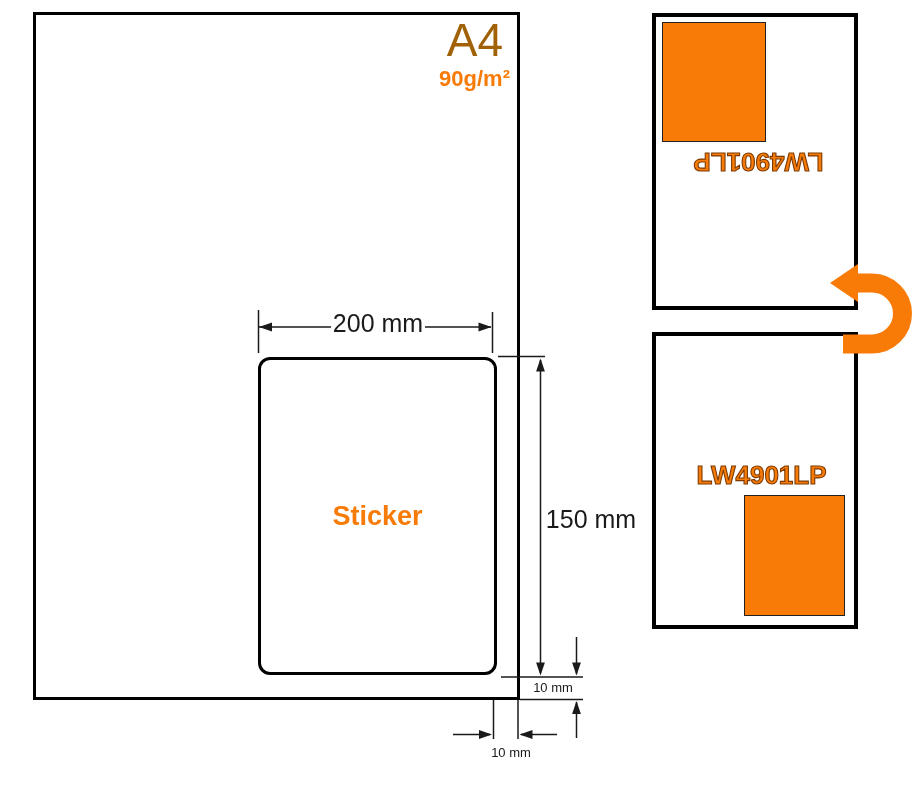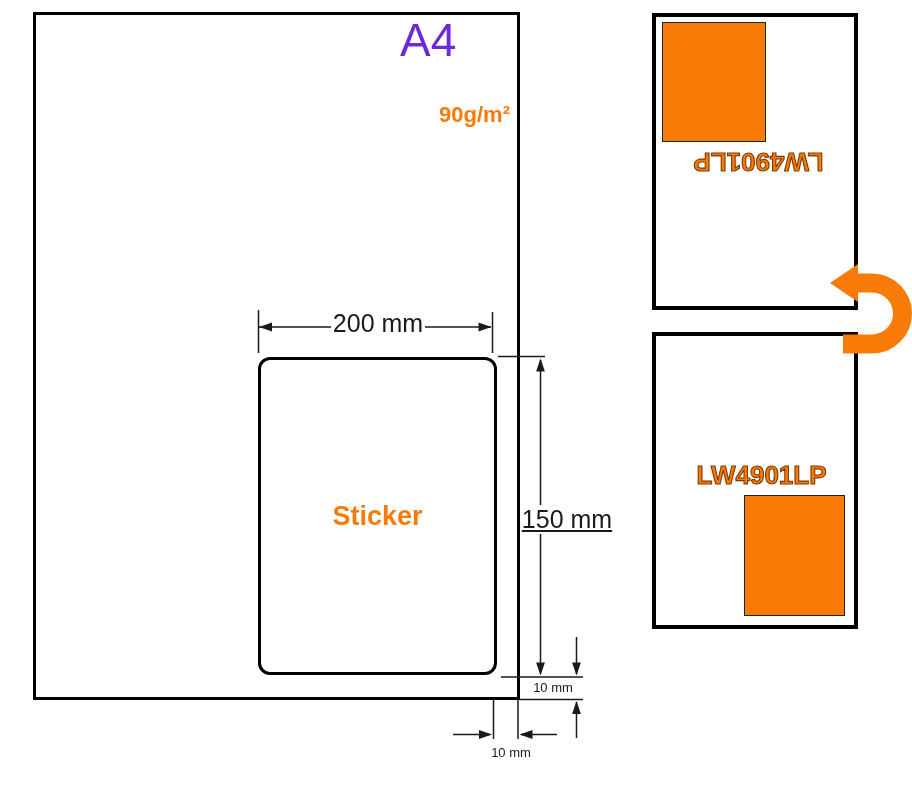--- a/index.html
+++ b/index.html
@@ -11,44 +11,44 @@
   .stage{
     position:relative;width:912px;height:812px;background:#fff;overflow:hidden;
     font-family:"Liberation Sans", sans-serif;
   }
   
   .paper{
     position:absolute;left:33px;top:12px;width:487px;height:688px;
     border:3px solid #000;box-sizing:border-box;background:#fff;
   }
   .a4-label{
-    position:absolute;left:400px;top:17px;width:123px;
-    font-size:46px;line-height:1;color:#6d28d9;
+    position:absolute;left:380px;top:17px;width:123px;text-align:right;
+    font-size:46px;line-height:1;color:#a16207;
   }
   .weight-label{
     position:absolute;left:380px;top:66px;width:130px;text-align:right;
-    font-size:22px;line-height:1.2;font-weight:bold;color:var(--orange);margin-top:36px;
+    font-size:22px;line-height:1.2;font-weight:bold;color:var(--orange);
   }
   .sticker{
     position:absolute;left:258px;top:357px;width:239px;height:318px;
     border:3px solid #000;border-radius:12px;box-sizing:border-box;background:#fff;
     display:flex;align-items:center;justify-content:center;
   }
   .sticker-label{
     font-size:27px;font-weight:bold;color:var(--orange);
   }
   
   .dims{position:absolute;left:0;top:0;width:912px;height:812px;pointer-events:none;}
   .dim-label{
     position:absolute;color:var(--line);background:#fff;text-align:center;
   }
   .dim-label.big{font-size:25px;line-height:29px;}
   .dim-label.small{font-size:13px;line-height:19px;background:transparent;}
   .dim-width-label{left:331px;top:309px;width:94px;}
-  .dim-height-label{left:521px;top:505px;width:92px;text-decoration:underline;}
+  .dim-height-label{left:545px;top:505px;width:92px;}
   .dim-bottom-label{left:523px;top:678px;width:60px;}
   .dim-right-label{left:481px;top:743px;width:60px;}
   
   .panel{
     position:absolute;left:652px;width:206px;height:297px;
     border:4px solid #000;box-sizing:border-box;background:#fff;
   }
   .panel-back{top:13px;}
   .panel-front{top:332px;}
   .swatch{

